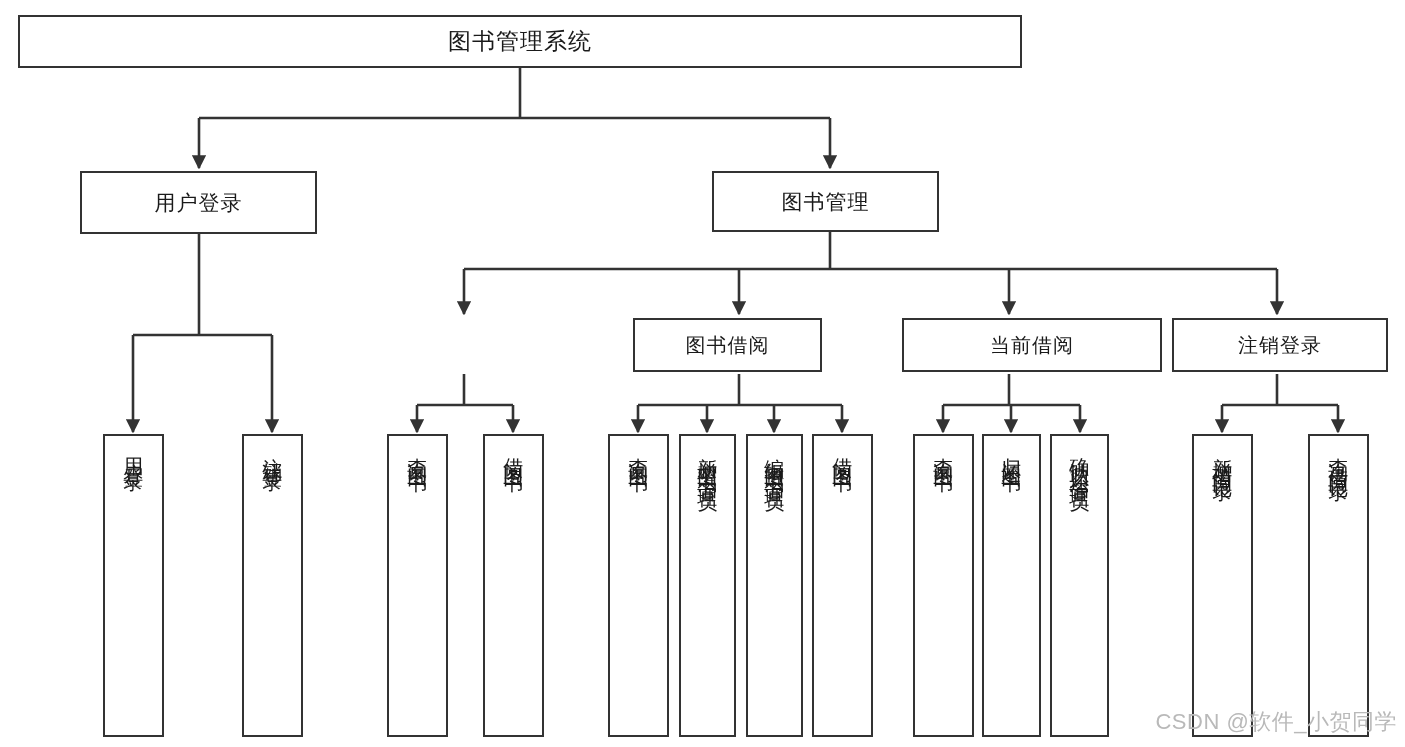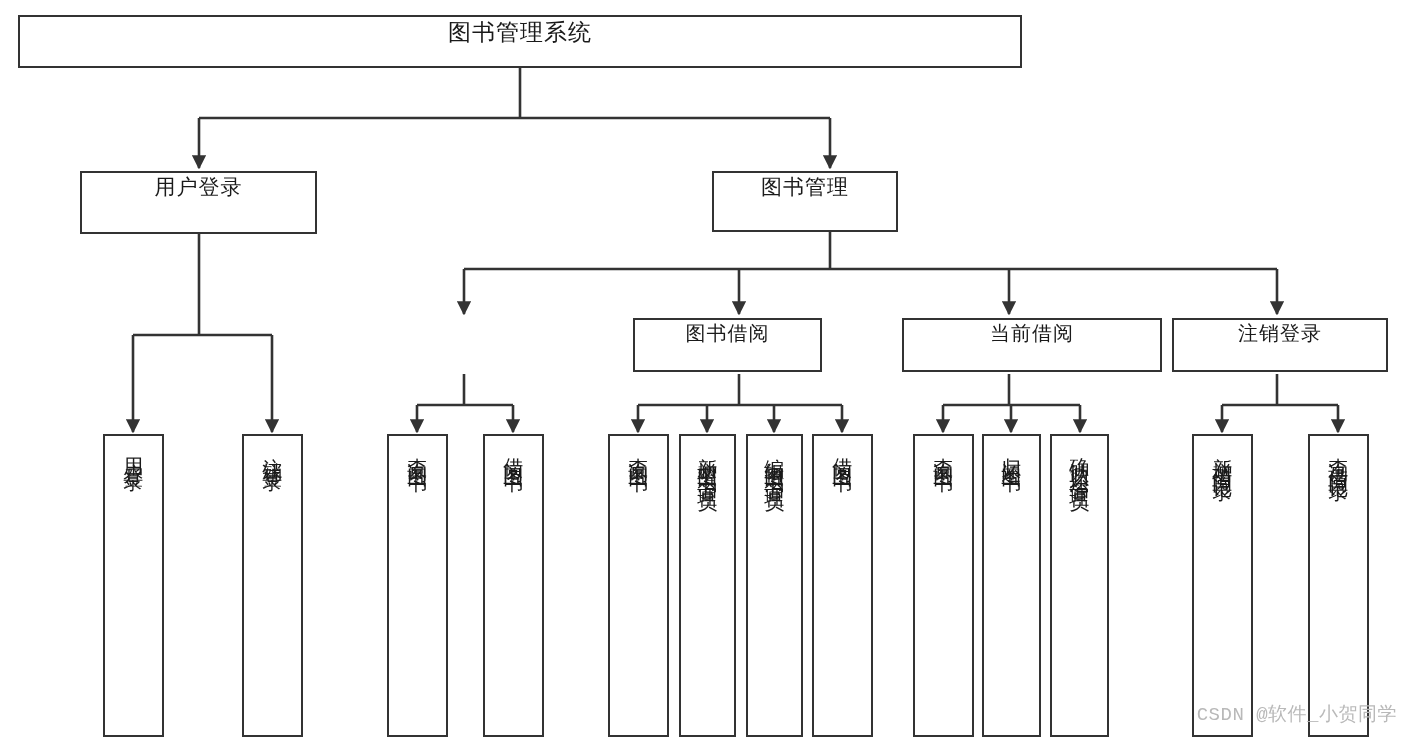--- a/index.html
+++ b/index.html
@@ -25,21 +25,21 @@
     width: 1405px;
     height: 747px;
     pointer-events: none;
   }
   .node {
     position: absolute;
     box-sizing: border-box;
     background: #ffffff;
     border: 2px solid #333333;
     display: flex;
-    align-items: flex-start;
+    align-items: center;
     justify-content: center;
     color: #1a1a1a;
     z-index: 2;
   }
   .node-root {
     font-size: 23px;
     letter-spacing: 1px;
   }
   .node-l1 {
     font-size: 21px;
@@ -59,27 +59,26 @@
   .node-leaf .vtext {
     writing-mode: vertical-rl;
     text-orientation: upright;
     letter-spacing: 5px;
     white-space: nowrap;
     display: block;
   }
   .watermark {
     position: absolute;
     right: 8px;
-    bottom: 20px;
-    font-size: 19px;
+    bottom: 10px;
+    font-size: 22px;
     color: #b9b9b9;
     z-index: 5;
     white-space: nowrap;
     letter-spacing: 0.5px;
-    font-family: Liberation Mono, monospace;
   }
 </style>
 </head>
 <body>
 
 <div id="diagram-root">
 
   <svg id="connector-layer" viewBox="0 0 1405 747" width="1405" height="747" xmlns="http://www.w3.org/2000/svg">
     <defs>
       <marker id="arrow" viewBox="0 0 10 10" refX="9" refY="5" markerWidth="5.5" markerHeight="5.5" orient="auto-start-reverse">
@@ -130,21 +129,21 @@
     </g>
   </svg>
 
   <div class="node node-root" style="left:18px; top:15px; width:1004px; height:53px;">
     <span>图书管理系统</span>
   </div>
 
   <div class="node node-l1" style="left:80px; top:171px; width:237px; height:63px;">
     <span>用户登录</span>
   </div>
-  <div class="node node-l1" style="left:712px; top:171px; width:186px; height:61px;">
+  <div class="node node-l1" style="left:712px; top:171px; width:227px; height:61px;">
     <span>图书管理</span>
   </div>
 
   <div class="node node-l2" style="left:633px; top:318px; width:189px; height:54px;">
     <span>图书借阅</span>
   </div>
   <div class="node node-l2" style="left:902px; top:318px; width:260px; height:54px;">
     <span>当前借阅</span>
   </div>
   <div class="node node-l2" style="left:1172px; top:318px; width:216px; height:54px;">

